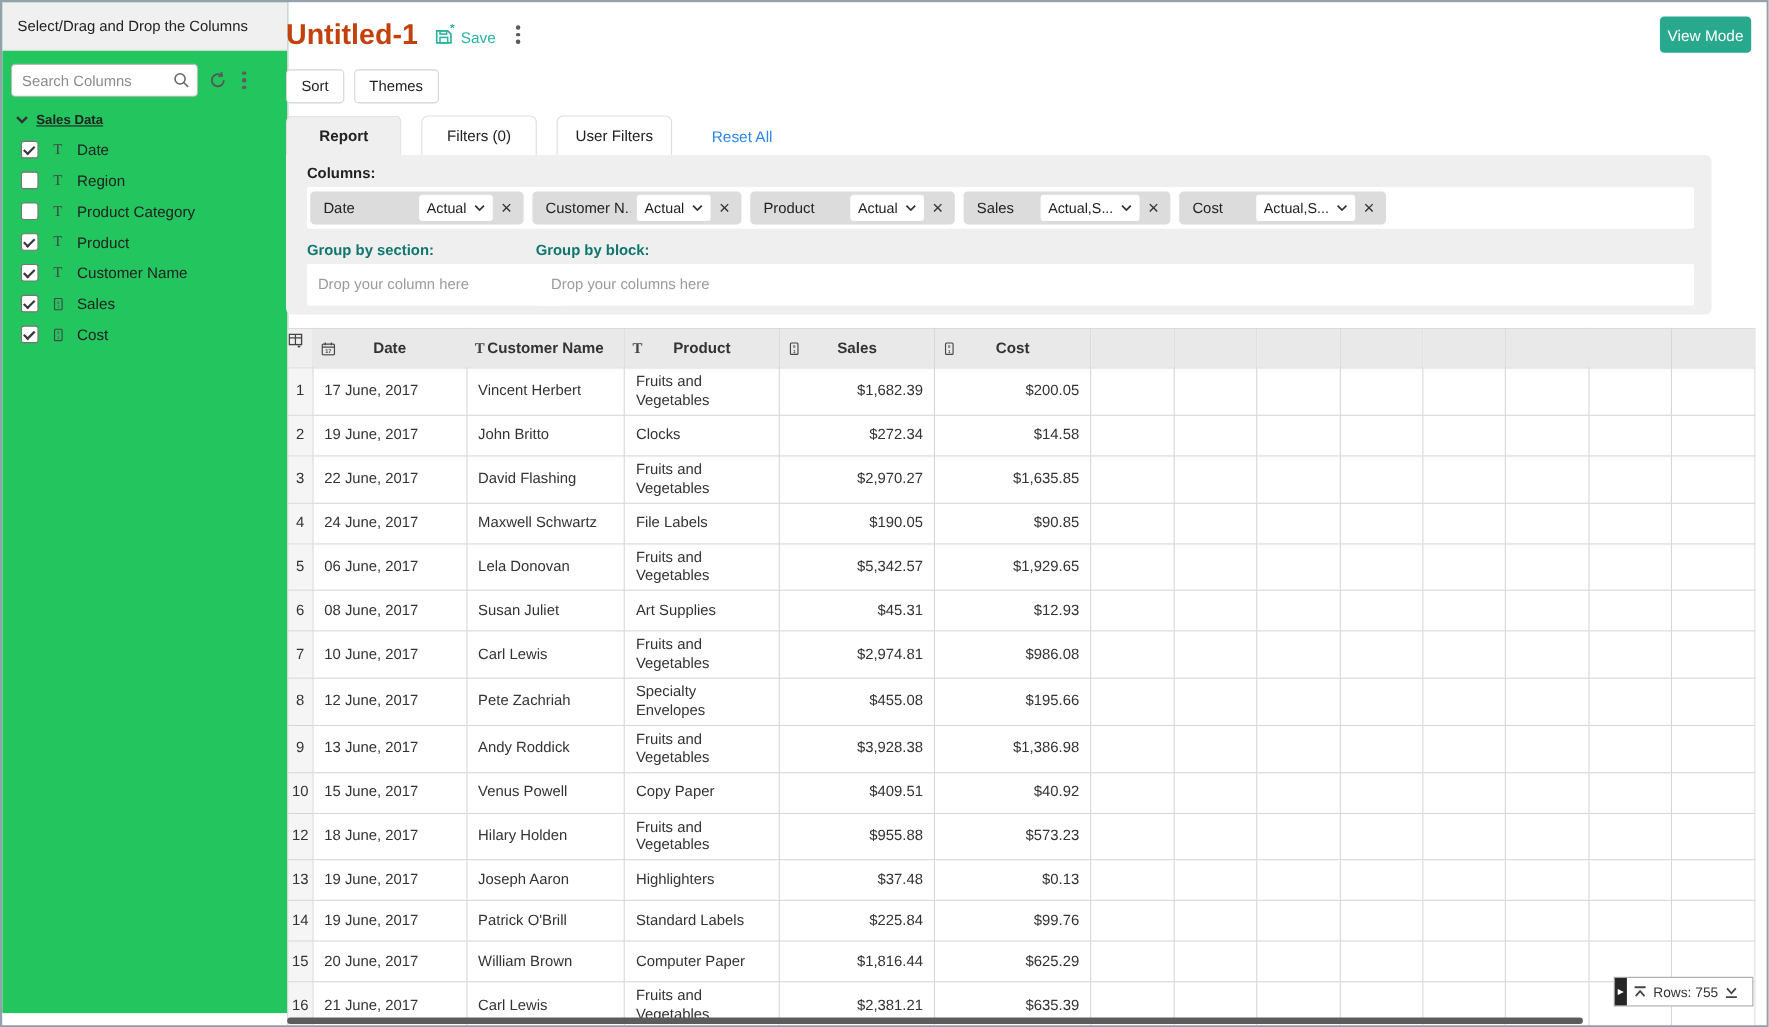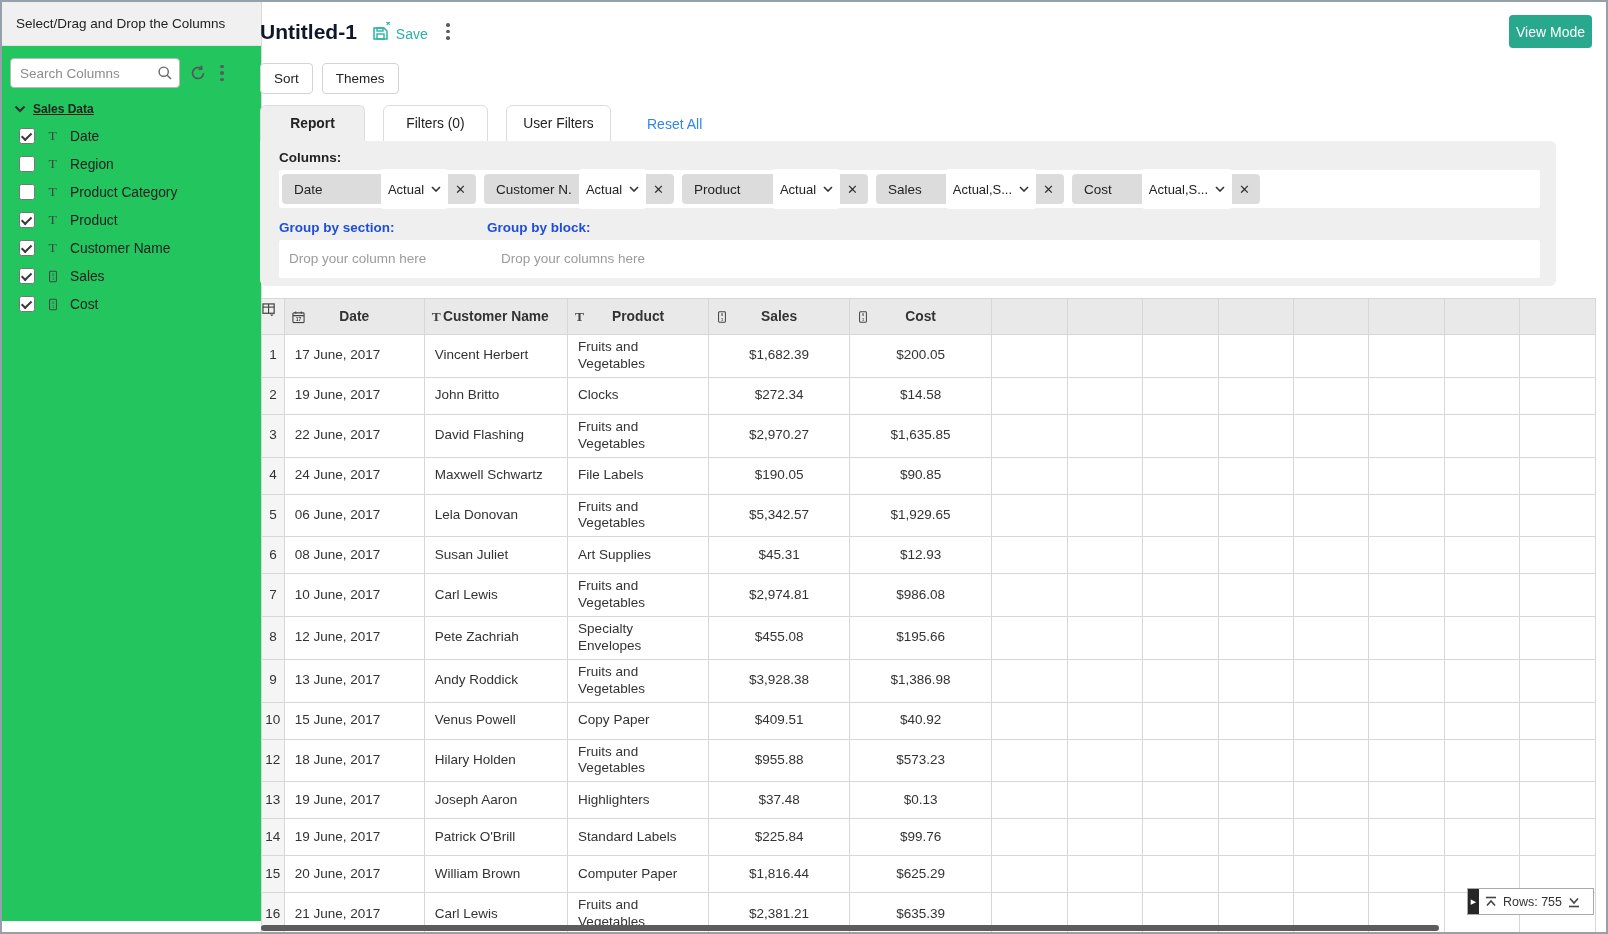--- a/index.html
+++ b/index.html
@@ -22,52 +22,52 @@
   .field-item { display:flex; align-items:center; gap:9px; height:28px; padding-left:17px; cursor:pointer; }
   .checkbox { width:16px; height:16px; border:1.6px solid #767676; border-radius:2.5px; background:#fff; position:relative; flex:0 0 auto; }
   .checkbox.checked::after { content:""; position:absolute; left:2.5px; top:5px; width:8px; height:4px; border-left:2px solid #3a3a3a; border-bottom:2px solid #3a3a3a; transform:rotate(-45deg) translateY(-2px); }
   .field-type { width:17px; display:flex; justify-content:center; align-items:center; color:#444; flex:0 0 auto; }
   .t-glyph { font-family:"Liberation Serif",serif; font-size:13.5px; color:#444; }
   .field-label { font-size:13.8px; color:#222; white-space:nowrap; }
 
   
   .main { position:absolute; left:242px; right:0; top:0; bottom:0; overflow:hidden; }
   .titlebar { position:absolute; left:16px; right:14px; top:13px; display:flex; align-items:center; gap:14px; }
-  .report-title { font-size:21px; font-weight:700; color:#0f172a; }
+  .report-title { font-size:26px; font-weight:700; color:#c2410c; }
   .save-button { display:flex; align-items:flex-end; gap:3px; color:#2bb3a0; font-size:14px; cursor:pointer; }
   .view-mode-button { margin-left:auto; background:#28a88d; color:#fff; border:none; border-radius:4px; height:33px; padding:0 7px; font-size:14px; font-family:"Liberation Sans",sans-serif; cursor:pointer; }
   .actionbar { position:absolute; left:16px; top:61px; display:flex; gap:9px; }
   .actionbar button { height:31px; padding:0 13px; background:#fff; border:1px solid #d4d4d4; border-radius:4px; font-size:13.5px; color:#222; font-family:"Liberation Sans",sans-serif; cursor:pointer; }
 
   .tabs-row { position:absolute; left:16px; right:50px; top:103px; height:37px; display:flex; align-items:stretch; gap:18px; }
   .tab { min-width:105px; padding:0 14px; display:flex; align-items:center; justify-content:center; font-size:13.8px; color:#222; border:1px solid #ddd; border-radius:6px 6px 0 0; background:#fff; cursor:pointer; }
   .tab.active { background:#efefef; border-bottom-color:#efefef; font-weight:700; }
   .reset-all { margin-left:18px; align-self:center; color:#2f86eb; font-size:14px; cursor:pointer; }
 
   .config-panel { position:absolute; left:16px; right:50px; top:139px; height:145px; background:#efefef; border-radius:0 6px 6px 6px; }
   .columns-label { position:absolute; left:19px; top:9px; font-size:13.5px; font-weight:600; color:#222; }
   .chips-band { position:absolute; left:19px; right:16px; top:29px; height:38px; background:#fff; border-radius:2px; display:flex; align-items:center; gap:8px; padding-left:3px; }
   .chip { height:30px; background:#dcdcdc; border-radius:4px; display:flex; align-items:center; padding:0 9px 0 12px; gap:6px; flex:0 0 auto; }
   .chip .chip-name { font-size:13.5px; color:#222; flex:1; white-space:nowrap; overflow:hidden; }
-  .chip-select { background:#fff; height:40px; border-radius:3px; display:flex; align-items:center; gap:7px; padding:4px 7px; font-size:13px; color:#222; cursor:pointer; flex:0 0 auto; }
+  .chip-select { background:#fff; height:24px; border-radius:3px; display:flex; align-items:center; gap:7px; padding:4px 7px; font-size:13px; color:#222; cursor:pointer; flex:0 0 auto; }
   .chip-close { font-size:13px; color:#333; cursor:pointer; padding:0 1px; }
-  .group-label { position:absolute; top:79px; font-size:13.5px; font-weight:600; color:#1d4ed8; }
+  .group-label { position:absolute; top:79px; font-size:13.5px; font-weight:600; color:#0f766e; }
   .dropzone { position:absolute; top:99px; height:38px; background:#fff; border-radius:2px; font-size:13.5px; color:#9b9b9b; line-height:38px; padding-left:10px; }
   .gl-section { left:19px; } .dz-section { left:19px; width:231px; }
   .gl-block { left:227px; } .dz-block { left:231px; right:16px; }
 
   
   .grid-wrap { position:absolute; left:17px; right:10px; top:296px; bottom:0; overflow:hidden; }
   table.grid { border-collapse:collapse; table-layout:fixed; }
   .grid th, .grid td { border:1px solid #d7d7d7; font-weight:normal; overflow:hidden; }
   .grid th { background:#e9e9e9; height:36px; position:relative; text-align:center; font-size:13.8px; font-weight:600; color:#333; }
   .grid th .h-icon { position:absolute; left:7px; top:50%; transform:translateY(-50%); display:flex; }
   .grid td { height:37px; padding:4px 10px; font-size:13.5px; color:#333; vertical-align:middle; background:#fff; line-height:1.25; }
   .grid td.rownum { background:#f5f5f5; text-align:center; padding:4px 2px; color:#333; }
-  .grid td.num { text-align:center; }
+  .grid td.num { text-align:right; }
   .grid th.sel-col { background:#efefef; }
 
   .h-scrollbar { position:absolute; left:0; bottom:1px; width:1178px; height:6px; background:#5c5c5c; border-radius:3px; }
   .rows-widget { position:absolute; right:2px; bottom:17px; height:27px; display:flex; align-items:center; background:#fff; border:1px solid #a9a9a9; padding-right:7px; }
   .rows-tab { width:11px; height:100%; background:#262626; color:#fff; font-size:7px; display:flex; align-items:center; justify-content:center; cursor:pointer; }
   .rw-icon { display:flex; align-items:center; margin:0 5px; cursor:pointer; }
   .rows-count { font-size:12.5px; color:#333; white-space:nowrap; }
 </style>
 </head>
 <body>

